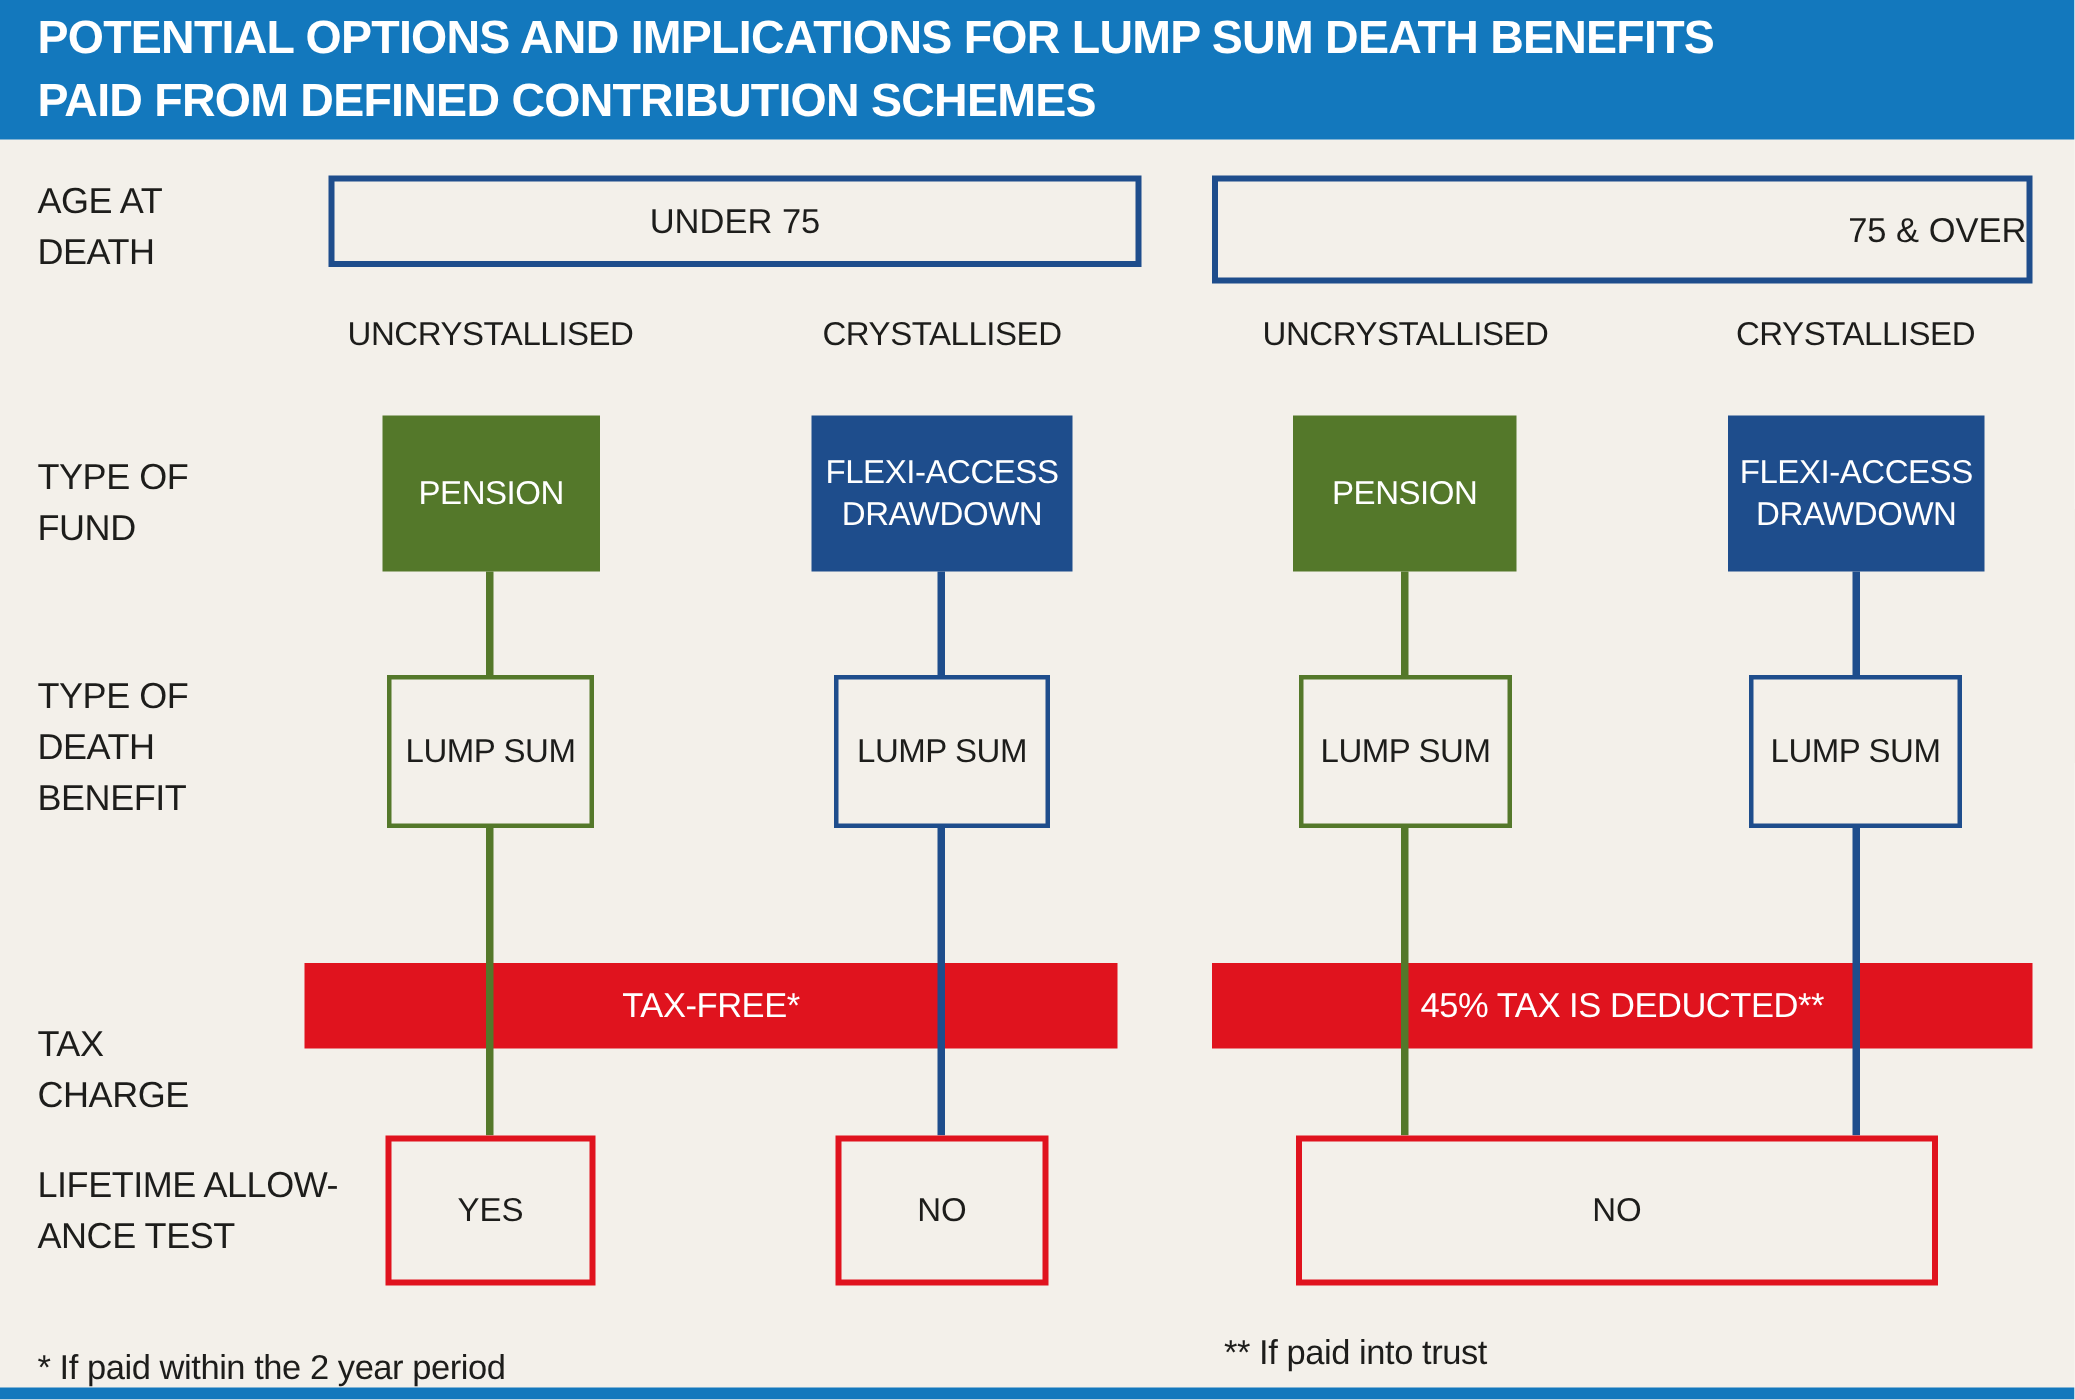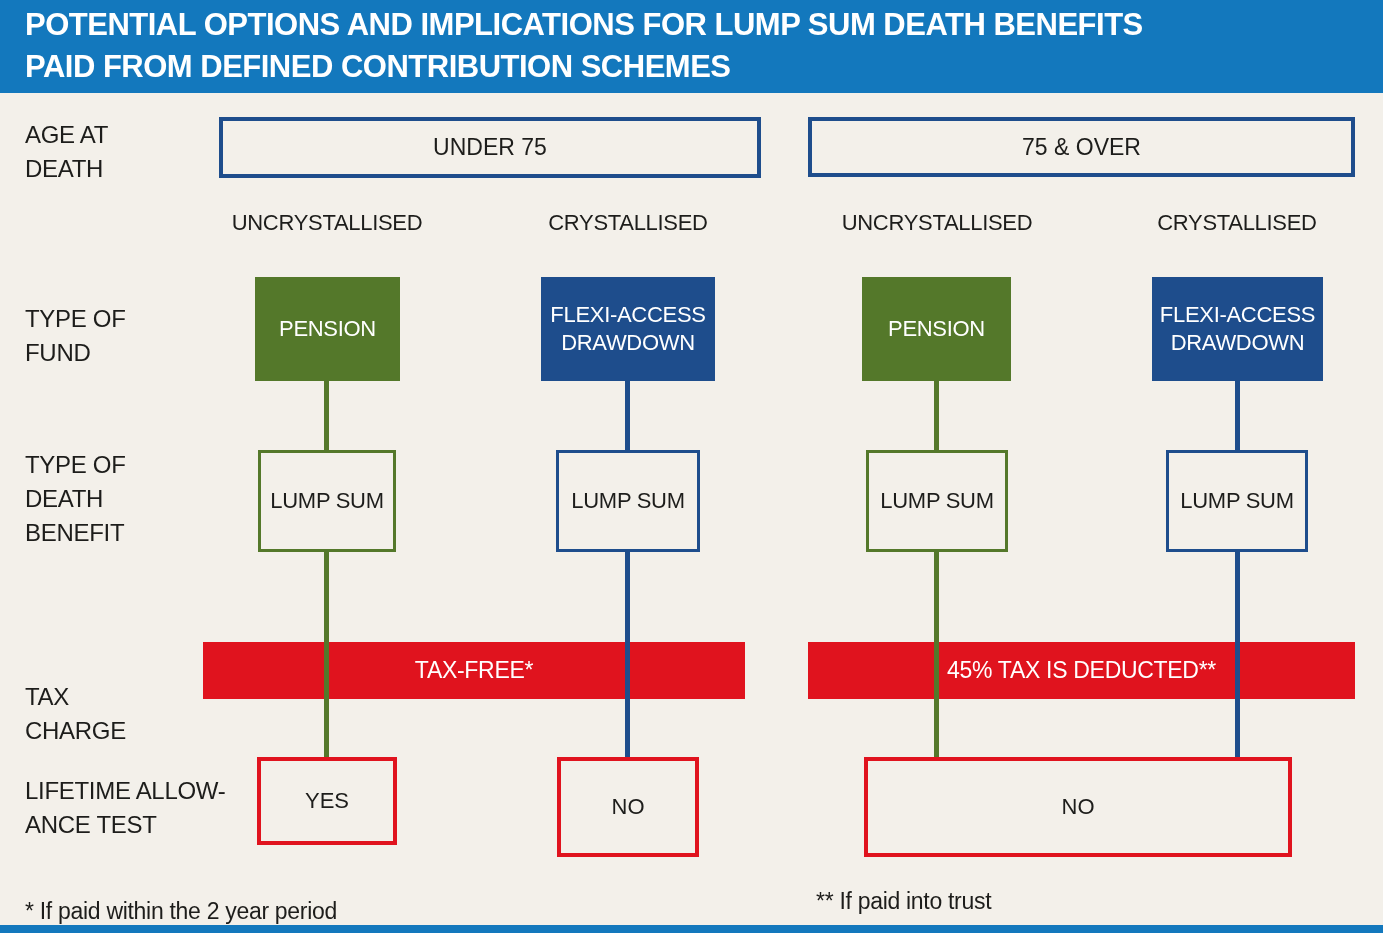--- a/index.html
+++ b/index.html
@@ -109,21 +109,21 @@
 DEATH
 BENEFIT</div>
   <div class="abs row-label pre" style="left:25px;top:640px;margin-top:40px;">TAX
 CHARGE</div>
   <div class="abs row-label pre" style="left:25px;top:774px;">LIFETIME ALLOW-
 ANCE TEST</div>
 
   <div class="abs age-box flexc" style="left:203px;top:117px;width:542px;height:61px;margin-left:16px;">
     <span>UNDER 75</span>
   </div>
-  <div class="abs age-box flexc" style="left:808px;top:117px;width:547px;height:60px;">
+  <div class="abs age-box flexc" style="left:808px;top:117px;width:547px;height:72px;justify-content:flex-end;">
     <span>75 &amp; OVER</span>
   </div>
 
   <div class="abs status-label flexc" style="left:217px;top:210px;width:220px;height:26px;">UNCRYSTALLISED</div>
   <div class="abs status-label flexc" style="left:518px;top:210px;width:220px;height:26px;">CRYSTALLISED</div>
   <div class="abs status-label flexc" style="left:827px;top:210px;width:220px;height:26px;">UNCRYSTALLISED</div>
   <div class="abs status-label flexc" style="left:1127px;top:210px;width:220px;height:26px;">CRYSTALLISED</div>
 
   <div class="abs connector line-green" style="left:324px;top:381px;height:376px;"></div>
   <div class="abs connector line-navy" style="left:625px;top:381px;height:376px;"></div>
@@ -138,21 +138,21 @@
 DRAWDOWN</div>
 
   <div class="abs benefit-box border-green flexc" style="left:258px;top:450px;width:138px;height:102px;">LUMP SUM</div>
   <div class="abs benefit-box border-navy flexc" style="left:556px;top:450px;width:144px;height:102px;">LUMP SUM</div>
   <div class="abs benefit-box border-green flexc" style="left:866px;top:450px;width:142px;height:102px;">LUMP SUM</div>
   <div class="abs benefit-box border-navy flexc" style="left:1166px;top:450px;width:142px;height:102px;">LUMP SUM</div>
 
   <div class="abs tax-bar flexc" style="left:203px;top:642px;width:542px;height:57px;">TAX-FREE*</div>
   <div class="abs tax-bar flexc" style="left:808px;top:642px;width:547px;height:57px;">45% TAX IS DEDUCTED**</div>
 
-  <div class="abs lifetime-box flexc" style="left:257px;top:757px;width:140px;height:88px;">YES</div>
+  <div class="abs lifetime-box flexc" style="left:257px;top:757px;width:140px;height:100px;">YES</div>
   <div class="abs lifetime-box flexc" style="left:557px;top:757px;width:142px;height:100px;">NO</div>
   <div class="abs lifetime-box flexc" style="left:864px;top:757px;width:428px;height:100px;">NO</div>
 
   <div class="abs footnote" style="left:25px;top:898px;">* If paid within the 2 year period</div>
   <div class="abs footnote" style="left:816px;top:888px;">** If paid into trust</div>
 
   <div class="abs bottom-bar" style="left:0;top:925px;width:1383px;height:8px;"></div>
 
 </div>
 

